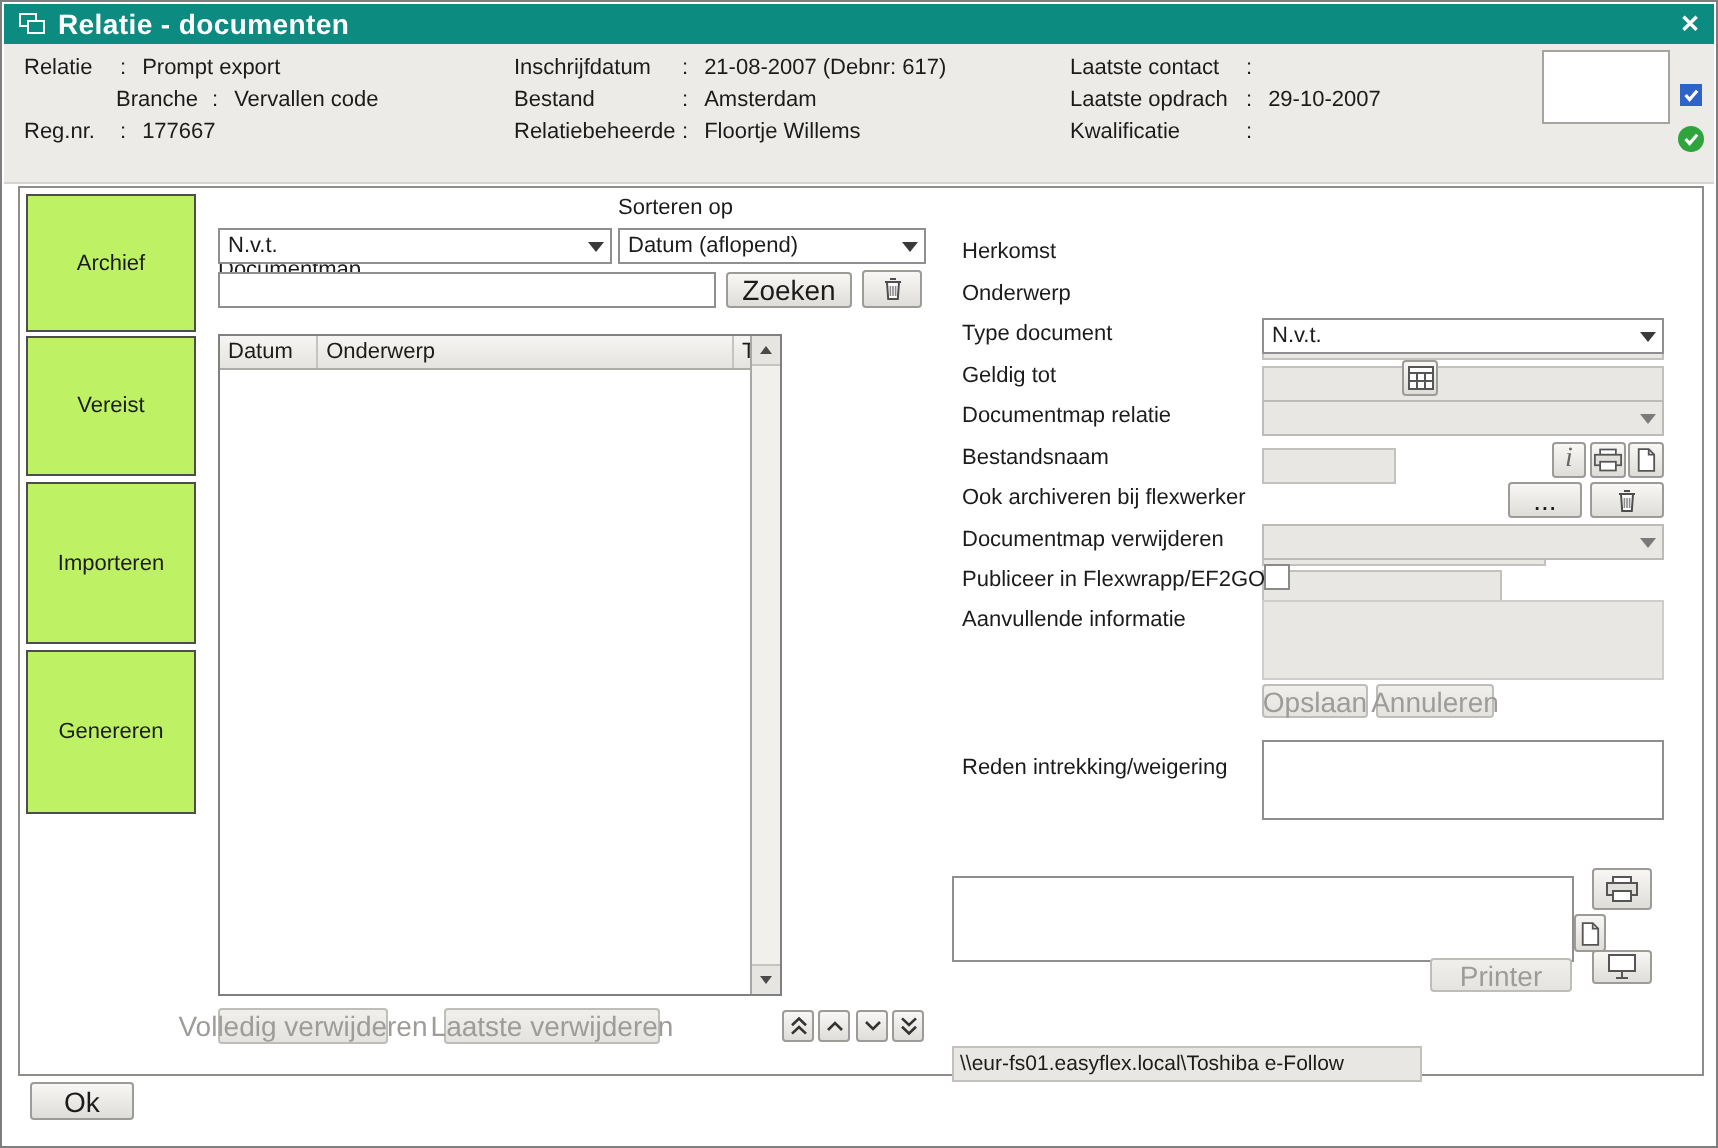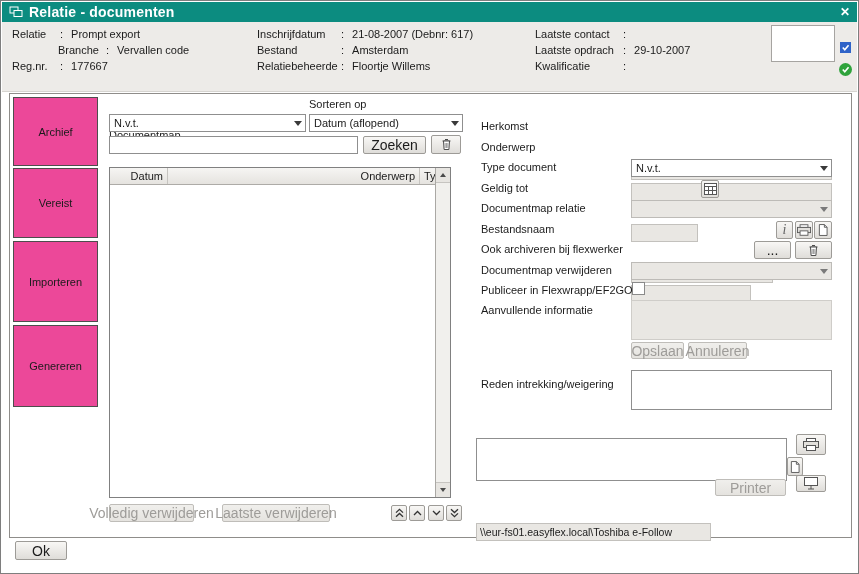--- a/index.html
+++ b/index.html
@@ -24,21 +24,21 @@
   .hval { margin-left:8px; }
   .photo { position:absolute; background:#fff; border:1px solid #a6a4a1; }
   .bluecheck { position:absolute; width:11px; height:11px; background:var(--check-blue,#2F63C8);
                display:flex; align-items:center; justify-content:center; }
   .greencheck { position:absolute; width:13px; height:13px; border-radius:50%;
                 background:var(--status-green,#2FA33C); display:flex; align-items:center; justify-content:center; }
 
   
   .panel { position:absolute; left:8px; top:92px; width:843px; height:445px;
            background:#fff; border:1px solid #8f8d8a; }
-  .tab { position:absolute; left:12px; width:85px; background:#ec4899; border:1px solid #4d4d4d;
+  .tab { position:absolute; left:12px; width:85px; background:#bef264; border:1px solid #4d4d4d;
          display:flex; align-items:center; justify-content:center; cursor:pointer; }
 
   
   .lbl { position:absolute; white-space:nowrap; }
   .input { position:absolute; height:18px; border:1px solid #8f8f8f; background:#fff;
            font:11px "Liberation Sans",sans-serif; padding:0 3px; color:#1b1b1b; }
   .input.dis { background:#E9E7E3; border-color:#C3C1BD;margin-top:44px; }
   .select { position:absolute; height:18px; border:1px solid #8f8f8f; background:#fff;
             display:flex; align-items:center; padding:0 3px 0 4px; cursor:pointer; }
   .select.dis { background:#E9E7E3; border-color:#BDBBB7; }
@@ -178,21 +178,21 @@
   <input class="input" style="left: 108px; top: 135px; width: 249px;" value="">
   <div class="btn" style="left:362px; top:135px; width:63px; height:18px;">Zoeken</div>
   <div class="btn" style="left:430px; top:134px; width:30px; height:19px;">
     <svg width="11" height="13" viewBox="0 0 11 13">
       <path d="M1.5 3h8M4 1.5h3" stroke="#4d4d4d" fill="none"></path>
       <path d="M2.5 3l.6 8.5h4.8L8.5 3z" stroke="#4d4d4d" fill="#fff"></path>
       <path d="M4.2 5v5M5.5 5v5M6.8 5v5" stroke="#8a8a8a" fill="none" stroke-width="0.8"></path>
     </svg>
   </div>
 
-  <div class="table" style="left:108px; top:166px; width:342px; height:331px;text-align:right;">
+  <div class="table" style="left:108px; top:166px; width:282px; height:331px;">
     <div class="thead">
       <div class="th" style="width:58px;">Datum</div>
       <div class="th" style="width:252px;">Onderwerp</div>
       <div class="th" style="flex:1; border-right:none;">Type</div>
     </div>
     <div class="tbody"></div>
     <div class="vscroll">
       <div class="sbtn top">
           <span class="tri-up"></span>
         </div>

